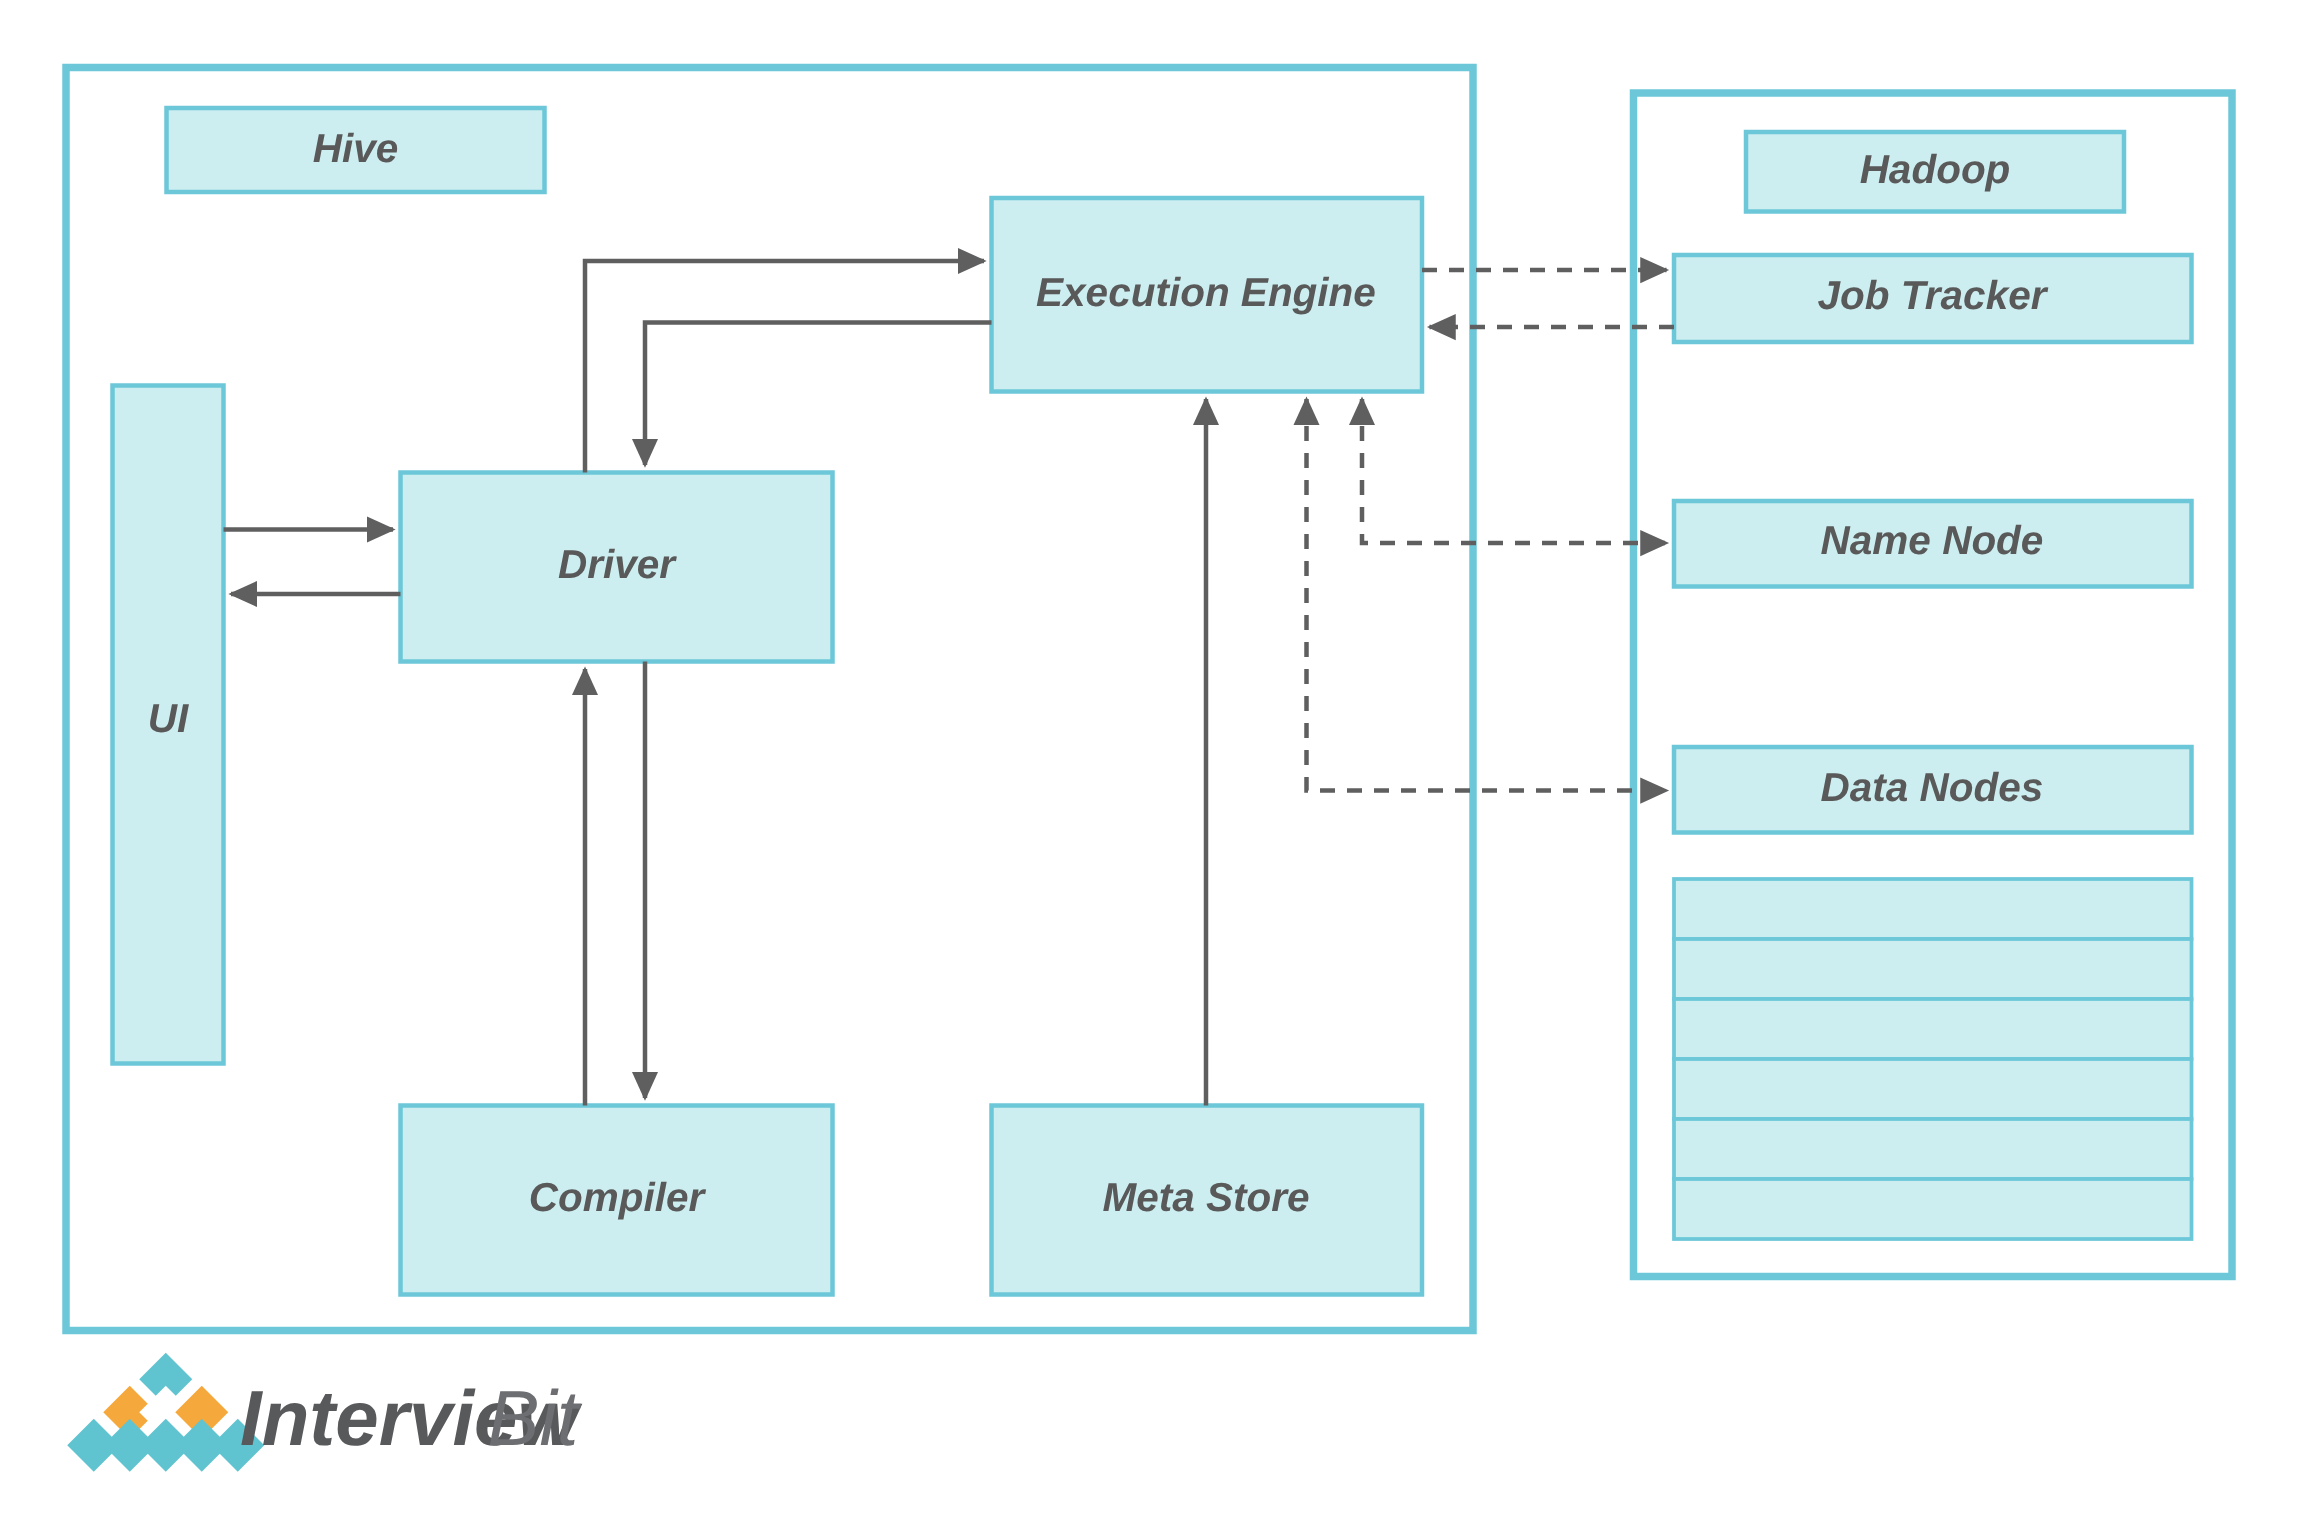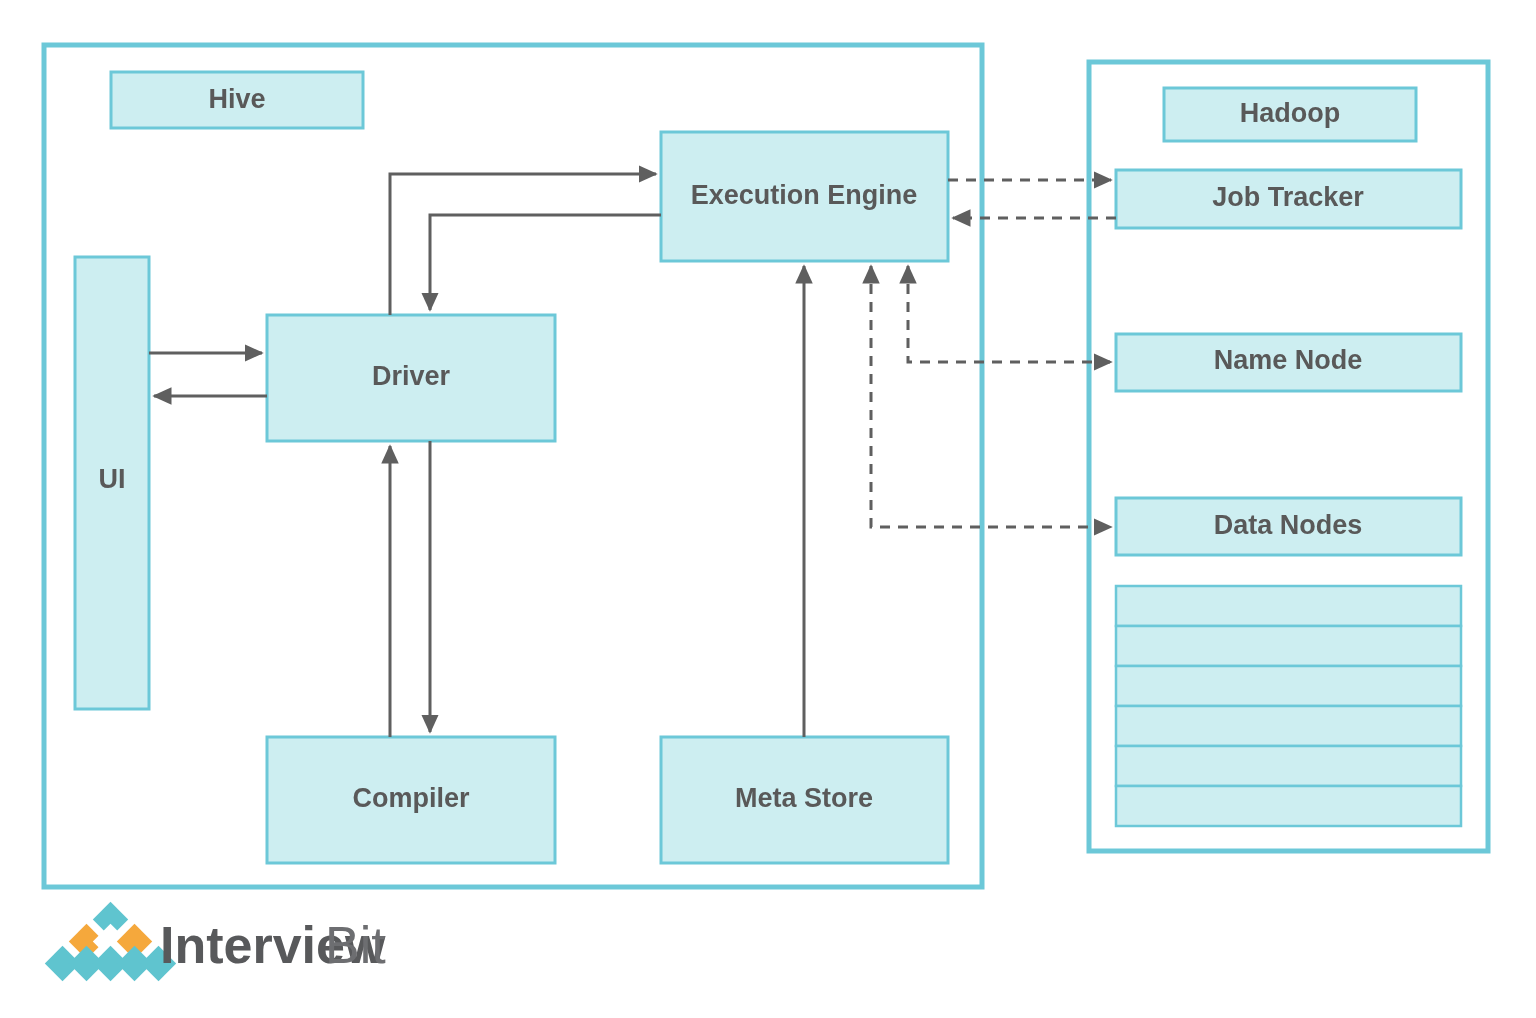--- a/index.html
+++ b/index.html
@@ -14,20 +14,21 @@
     position: relative;
     overflow: hidden;
     font-family: "Liberation Sans", sans-serif;
   }
   #diagram-root {
     position: absolute;
     left: 0;
     top: 0;
     width: 1536px;
     height: 1018px;
+    font-style: italic;
   }
   svg.diagram {
     display: block;
     width: 1536px;
     height: 1018px;
   }
   .box-fill {
     fill: #cdeef1;
     stroke: #6cc8d8;
     stroke-width: 3;

